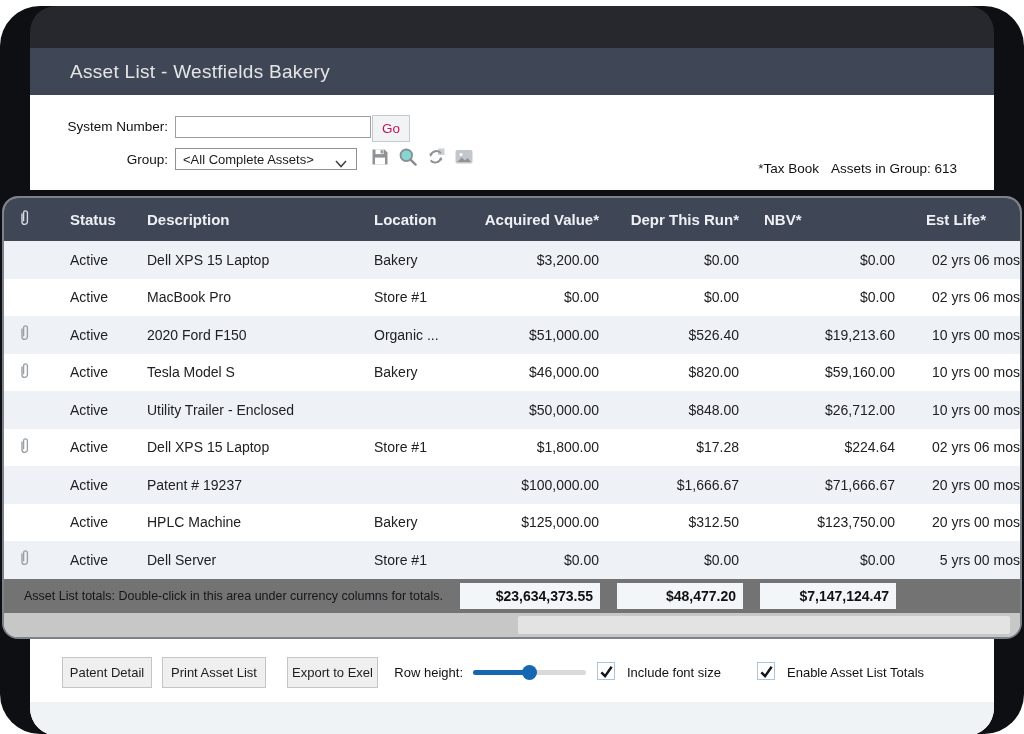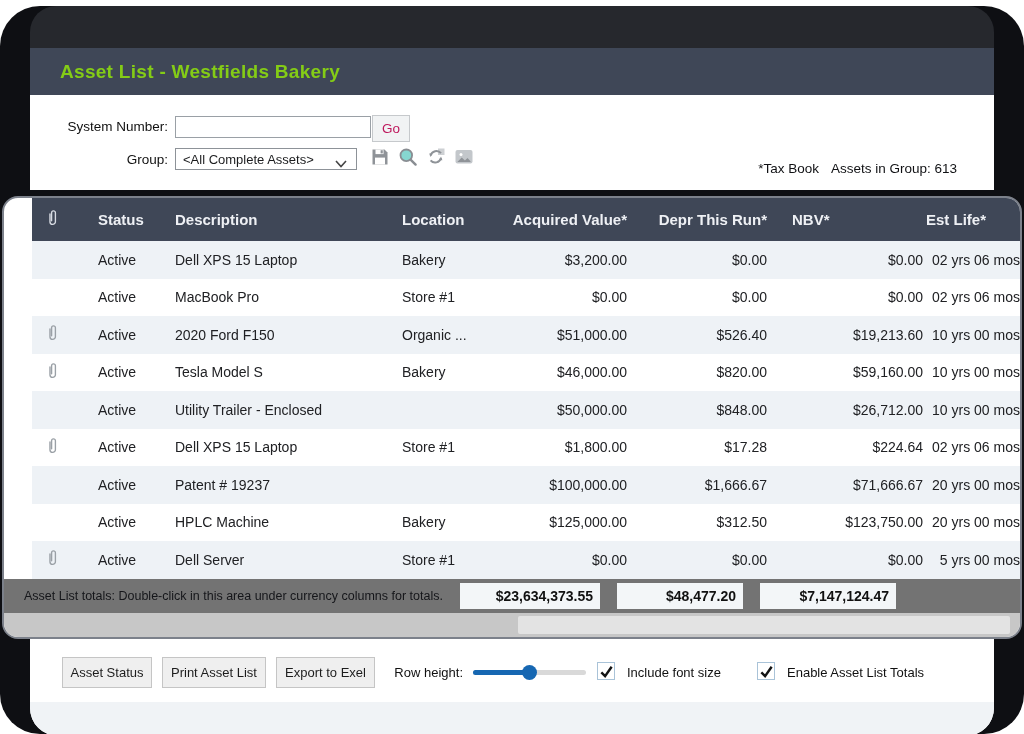--- a/index.html
+++ b/index.html
@@ -6,34 +6,34 @@
   body{font-family:"Liberation Sans","DejaVu Sans",sans-serif;color:#1b1c1e;-webkit-font-smoothing:antialiased;}
   .stage{position:relative;width:1024px;height:734px;overflow:hidden;background:#fff;}
 
   
   .frame{position:absolute;left:0;top:6px;width:1024px;height:728px;background:#0e0f13;border-radius:40px;}
 
   
   .window{position:absolute;left:30px;top:0;width:964px;}
   .topbar{height:42px;background:#26282d;border-radius:26px 26px 0 0;}
   .titlebar{height:47px;background:#3f4757;display:flex;align-items:center;}
-  .titlebar .title{margin-left:30px;font-size:19px;font-weight:700;letter-spacing:.3px;color:#84cc16;}
+  .titlebar .title{margin-left:40px;font-size:19px;font-weight:400;letter-spacing:.3px;color:#e5e5e5;}
   .toolbar{position:relative;height:95px;background:#ffffff;}
   .lbl{position:absolute;left:0;width:138px;text-align:right;font-size:13.5px;color:#111;}
   .tb-input{position:absolute;left:145px;top:21px;width:182px;height:20px;border:1px solid #9aa0a6;background:#fff;font-size:13px;padding:0 6px;box-sizing:content-box;}
   .go-btn{position:absolute;left:342px;top:20px;width:36px;height:25px;background:#f1f3f4;border:1px solid #c6c9cc;font-size:13.5px;color:#be185d;display:flex;align-items:center;justify-content:center;cursor:default;}
   .select{position:absolute;left:145px;top:53px;width:182px;height:22px;border:1px solid #8d9298;background:#fff;display:flex;align-items:center;font-size:13px;padding-left:7px;box-sizing:border-box;}
   .select .chev{position:absolute;right:9px;top:7px;}
   .tb-icons{position:absolute;left:340px;top:52px;display:flex;gap:8px;align-items:center;}
   .tb-icons .icon{width:20px;height:20px;display:inline-flex;cursor:pointer;}
   .taxinfo{position:absolute;right:37px;top:66px;font-size:13.5px;color:#101114;display:flex;gap:12px;white-space:nowrap;}
 
   
   .card{position:absolute;left:2px;top:190px;width:1020px;height:443px;background:#fff;border:2px solid #7c818b;border-radius:16px;overflow:hidden;box-sizing:border-box;}
-  .trow{display:grid;grid-template-columns:40px 80px 230px 100px 145px 140px 156px 1fr;align-items:center;margin-left:28px;}
+  .trow{display:grid;grid-template-columns:40px 80px 230px 100px 145px 140px 156px 1fr;align-items:center;}
   .thead{height:43px;background:#3f4757;color:#eef0f4;font-weight:700;font-size:15px;}
   .drow{height:37.5px;font-size:14px;color:#202124;background:#fff;}
   .drow:nth-child(even){background:#eef2f6;}
   .c-clip{display:flex;justify-content:center;align-items:center;}
   .c-status{padding-left:26px;}
   .c-desc{padding-left:23px;}
   .c-loc{padding-left:20px;}
   .c-num{text-align:right;}
   .c-est{text-align:right;}
   .h-nbv{text-align:left;padding-left:25px;}
@@ -50,21 +50,21 @@
 
   .scrollstrip{position:relative;height:24px;background:#c7c7c7;}
   .scrollthumb{position:absolute;left:514px;right:10px;top:3px;bottom:3px;background:#e3e3e3;border-radius:2px;}
 
   
   .bottom-panel{position:absolute;left:30px;top:633px;width:964px;height:97px;background:#fff;border-radius:0 0 28px 28px;}
   .bp-strip{position:absolute;left:0;right:0;bottom:0;height:34px;background:#f0f3f6;border-radius:0 0 28px 28px;}
   .bp-btn{position:absolute;top:18px;height:31px;background:#efefef;border:1px solid #c5c5c5;font-size:13px;color:#1d1d1d;display:flex;align-items:center;justify-content:center;cursor:default;box-sizing:border-box;}
   .bp-btn.b1{left:32px;width:90px;}
   .bp-btn.b2{left:132px;width:104px;text-align:right;}
-  .bp-btn.b3{left:246px;width:99px;}
+  .bp-btn.b3{left:257px;width:91px;}
   .rh-label{position:absolute;left:350px;top:26px;width:83px;text-align:right;font-size:13px;color:#111;}
   .slider{position:absolute;left:443px;top:31px;width:113px;height:5px;background:#d9d9d9;border-radius:3px;}
   .slider-fill{position:absolute;left:0;top:0;height:5px;background:#1667b2;border-radius:3px;}
   .slider-thumb{position:absolute;top:-5px;width:15px;height:15px;border-radius:50%;background:#1667b2;}
   .checkbox{position:absolute;top:23px;width:18px;height:18px;background:#fff;border:1px solid #a9c3d8;display:flex;align-items:center;justify-content:center;box-sizing:border-box;}
   .cb1{left:567px;}
   .cb2{left:727px;}
   .cb-label{position:absolute;top:26px;font-size:13px;color:#111;white-space:nowrap;}
   .cl1{left:597px;}
   .cl2{left:757px;}
@@ -286,21 +286,21 @@
         <span class="tbox tbox2">$48,477.20</span>
         <span class="tbox tbox3">$7,147,124.47</span>
       </div>
 
       <div class="scrollstrip">
         <div class="scrollthumb"></div>
       </div>
     </div>
 
     <div class="bottom-panel">
-      <div class="bp-btn b1">Asset Status</div>
+      <div class="bp-btn b1">Patent Detail</div>
       <div class="bp-btn b2">Print Asset List</div>
       <div class="bp-btn b3">Export to Exel</div>
 
       <span class="rh-label">Row height:</span>
       <div class="slider">
         <div class="slider-fill" style="width: 50%;"></div>
         <div class="slider-thumb" style="left: calc(50% - 7.5px);"></div>
       </div>
 
       <div class="checkbox cb1">

